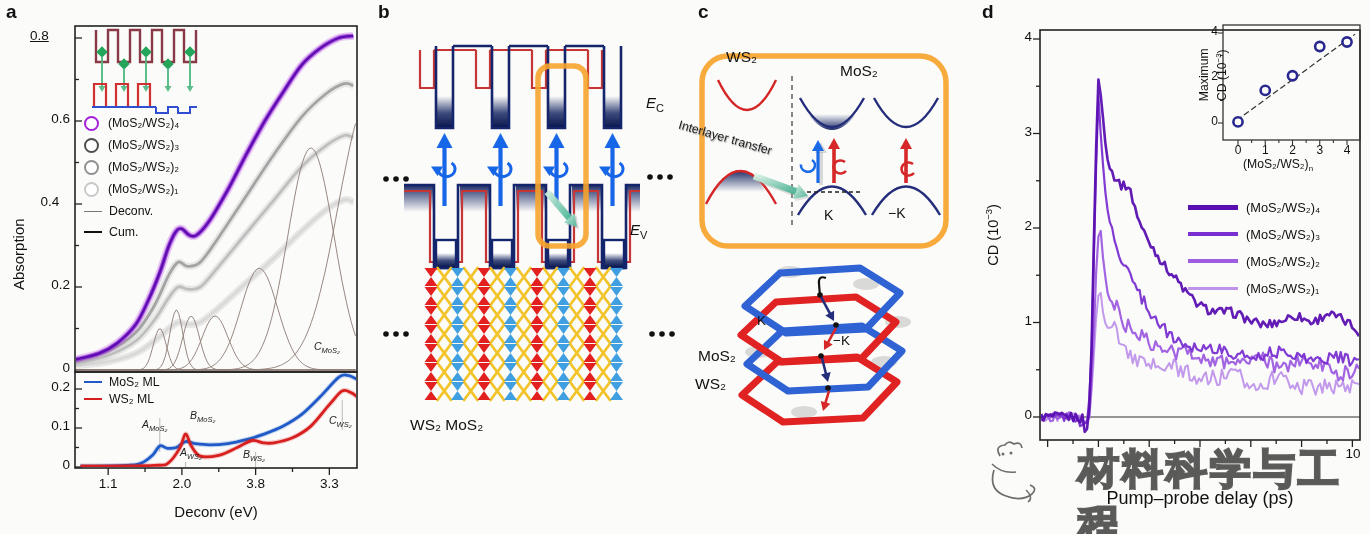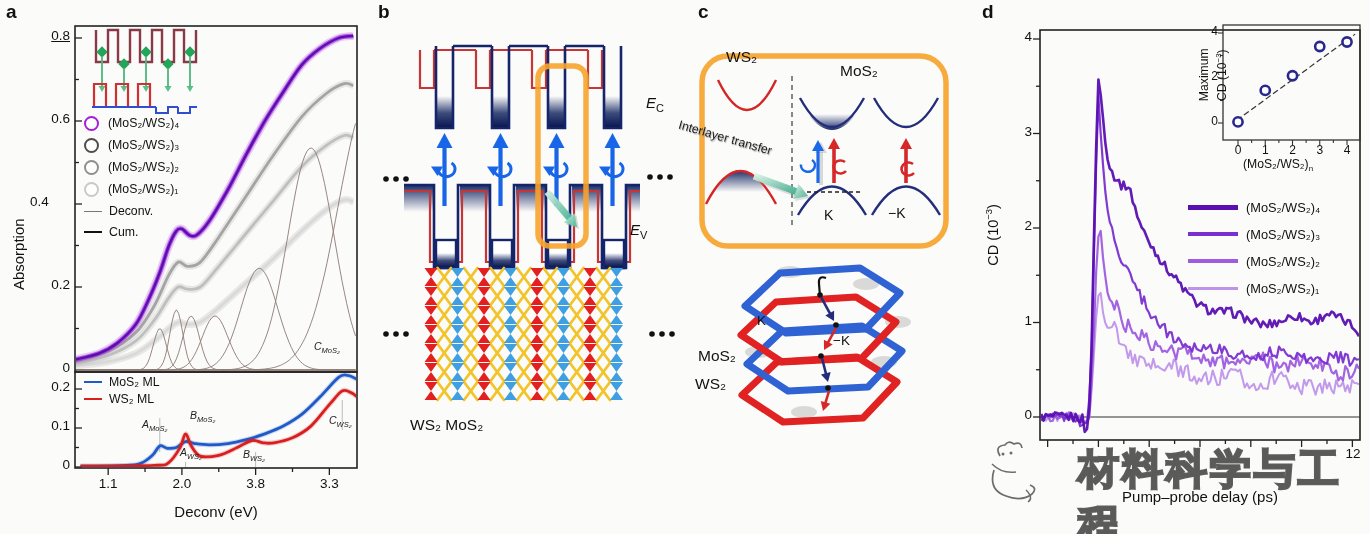--- a/index.html
+++ b/index.html
@@ -534,22 +534,22 @@
 <div class="lbl schem-label" style="left:840px;top:62px">MoS₂</div>
 <div class="lbl interlayer" style="left:676px;top:138px;width:142px">Interlayer transfer</div>
 <div class="lbl" style="left:824px;top:208px;font-size:14px">K</div>
 <div class="lbl" style="left:888px;top:206px;font-size:14px">−K</div>
 <div class="lbl" style="left:757px;top:314px;font-size:13.5px">K</div>
 <div class="lbl" style="left:833px;top:334px;font-size:13.5px">−K</div>
 <div class="lbl schem-label" style="left:698px;top:347px">MoS₂</div>
 <div class="lbl schem-label" style="left:695px;top:375px">WS₂</div>
 
 <div class="lbl axis-title rot cdlbl" style="left:943px;top:226px;width:100px;font-size:14.5px"><span>CD (10</span><sup>−3</sup><span>)</span></div>
-<div class="lbl axis-title" style="left:1090px;top:489px;width:220px;text-align:center;font-size:15px">Pump–probe delay (ps)</div>
-<div class="lbl tick" style="left:1340px;top:447px;width:26px;text-align:center">12</div>
+<div class="lbl axis-title" style="left:1090px;top:489px;width:220px;text-align:center;font-size:18px">Pump–probe delay (ps)</div>
+<div class="lbl tick" style="left:1340px;top:447px;width:26px;text-align:center">10</div>
 
 <div id="legend-d">
   <div class="legend-row" style="left:1188px;top:198px;height:18px">
     <span class="lswatch dsw" style="width:50px;border-top:5px solid #5a0fb0;height:0;margin-right:8px"></span>
     <span class="leg-text" style="font-size:12.8px">(MoS₂/WS₂)₄</span>
       </div>
   <div class="legend-row" style="left:1188px;top:225px;height:18px">
     <span class="lswatch dsw" style="width:50px;border-top:4.5px solid #7a2fd0;height:0;margin-right:8px"></span>
     <span class="leg-text" style="font-size:12.8px">(MoS₂/WS₂)₃</span>
       </div>
@@ -574,23 +574,23 @@
         <circle cx="25" cy="13" r="1.5" fill="#4a4a4a"></circle>
     <path d="M8,30 q-6,20 12,26 q16,6 26,-2 q6,-6 -2,-9" fill="none" stroke="#4a4a4a" stroke-width="1.7"></path>
     <path d="M6,24 q10,10 24,8" fill="none" stroke="#4a4a4a" stroke-width="1.5"></path>
     <path d="M40,50 q8,8 2,12" fill="none" stroke="#4a4a4a" stroke-width="1.5"></path>
   </svg>
   <div class="wm-text" style="left:1078px;top:442px">材料科学与工程</div>
 </div>
 
 <div class="lbl tick" style="left: 30px; top: 361px; width: 40px; text-align: right;">0</div>
     <div class="lbl tick" style="left: 30px; top: 278px; width: 40px; text-align: right;">0.2</div>
-    <div class="lbl tick" style="left: 30px; top: 195px; width: 40px; text-align: left;">0.4</div>
+    <div class="lbl tick" style="left: 30px; top: 195px; width: 40px; text-align: center;">0.4</div>
     <div class="lbl tick" style="left: 30px; top: 112px; width: 40px; text-align: right;">0.6</div>
-    <div class="lbl tick" style="left: 30px; top: 29px; width: 40px; text-align: right; text-decoration: underline;">0.8</div>
+    <div class="lbl tick" style="left: 30px; top: 29px; width: 40px; text-align: left; text-decoration: underline;">0.8</div>
     <div class="lbl tick" style="left: 30px; top: 458px; width: 40px; text-align: right;">0</div>
     <div class="lbl tick" style="left: 30px; top: 419px; width: 40px; text-align: right;">0.1</div>
     <div class="lbl tick" style="left: 30px; top: 380px; width: 40px; text-align: right;">0.2</div>
     <div class="lbl tick" style="left: 88.1758px; top: 477px; width: 40px; text-align: center;">1.1</div>
     <div class="lbl tick" style="left: 161.9px; top: 477px; width: 40px; text-align: center;">2.0</div>
     <div class="lbl tick" style="left: 235.624px; top: 477px; width: 40px; text-align: center;">3.8</div>
     <div class="lbl tick" style="left: 309.348px; top: 477px; width: 40px; text-align: center;">3.3</div>
     <div class="lbl tick" style="left: 996px; top: 408px; width: 36px; text-align: right;">0</div>
     <div class="lbl tick" style="left: 996px; top: 313.5px; width: 36px; text-align: right;">1</div>
     <div class="lbl tick" style="left: 996px; top: 219px; width: 36px; text-align: right;">2</div>

